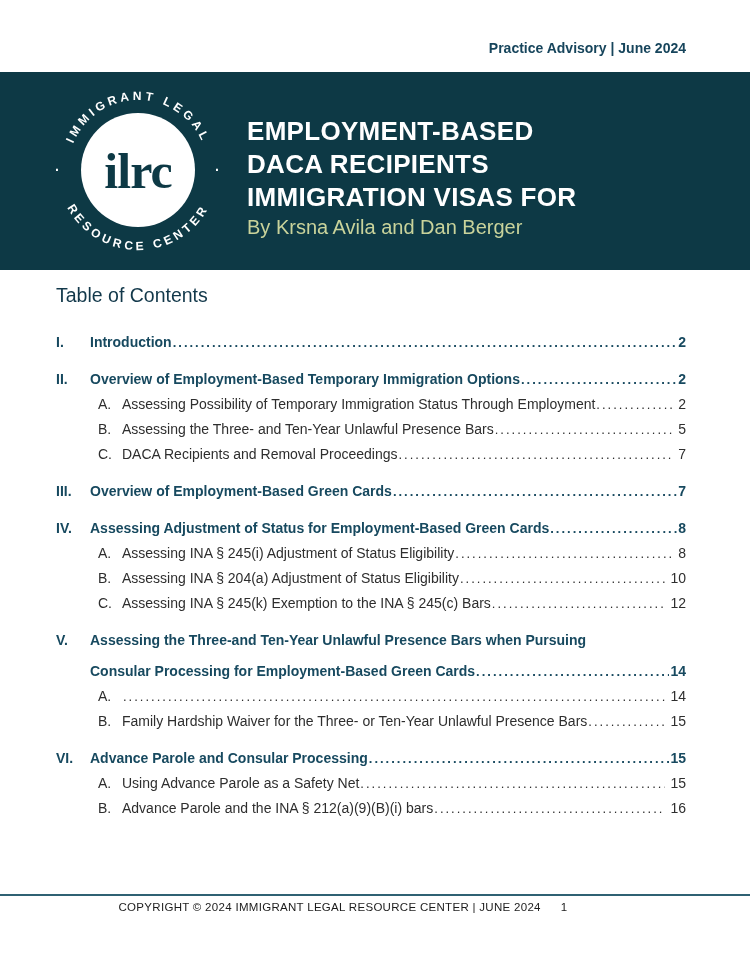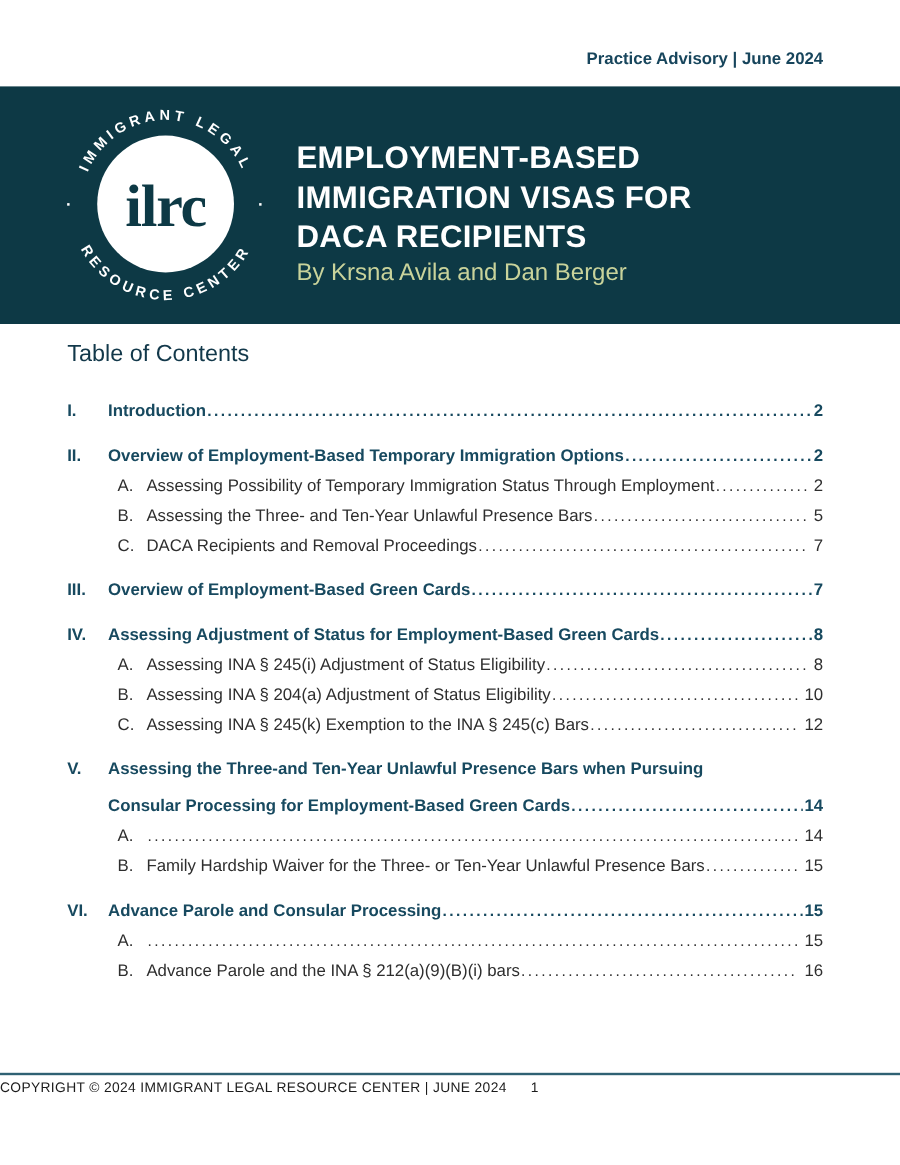--- a/index.html
+++ b/index.html
@@ -61,21 +61,21 @@
     content: "......................................................................................................................................................................................";
     letter-spacing: 2px; font-size: 13px;
   }
   .toc-row.sub .dots { margin-right: 5px; }
   .page-num { flex: 0 0 auto; }
 
   
   .footer-rule { position: absolute; left: 0; top: 894px; width: 750px; height: 2px; background: #2f6173; }
   .copyright-row {
     position: absolute; left: 0; right: 64px; top: 901px;
-    text-align: left; font-size: 11.5px; letter-spacing: 0.3px; color: #1c1c1c;
+    text-align: center; font-size: 11.5px; letter-spacing: 0.3px; color: #1c1c1c;
   }
   .copyright-row .pageno { margin-left: 20px; }
 </style>
 </head>
 <body>
 
 <div class="page">
 
   <div class="tagline">Practice Advisory | June 2024</div>
 
@@ -92,22 +92,22 @@
       <text class="ring-text">
         <textPath href="#arcBottom" startOffset="50%" text-anchor="middle">RESOURCE CENTER</textPath>
       </text>
       <text class="ring-dot" x="5" y="93">·</text>
       <text class="ring-dot" x="165" y="93">·</text>
       <text class="wordmark" x="88" y="106" text-anchor="middle">ilrc</text>
     </svg>
 
     <div class="title-block">
       <div class="title-line">EMPLOYMENT-BASED</div>
+      <div class="title-line">DACA RECIPIENTS</div>
       <div class="title-line">IMMIGRATION VISAS FOR</div>
-      <div class="title-line">DACA RECIPIENTS</div>
     </div>
     <div class="byline">By Krsna Avila and Dan Berger</div>
   </div>
 
   <div class="toc-heading">Table of Contents</div>
 
   <div class="toc">
 
     <div class="toc-row level1">
       <span class="num">I.</span>
@@ -204,20 +204,21 @@
 
     <div class="toc-row level1">
       <span class="num">VI.</span>
       <span class="title">Advance Parole and Consular Processing</span>
       <span class="dots"></span>
       <span class="page-num">15</span>
     </div>
 
     <div class="toc-row sub">
       <span class="num">A.</span>
+      <span class="title">Using Advance Parole as a Safety Net</span>
       <span class="dots"></span>
       <span class="page-num">15</span>
     </div>
 
     <div class="toc-row sub">
       <span class="num">B.</span>
       <span class="title">Advance Parole and the INA § 212(a)(9)(B)(i) bars</span>
       <span class="dots"></span>
       <span class="page-num">16</span>
     </div>

